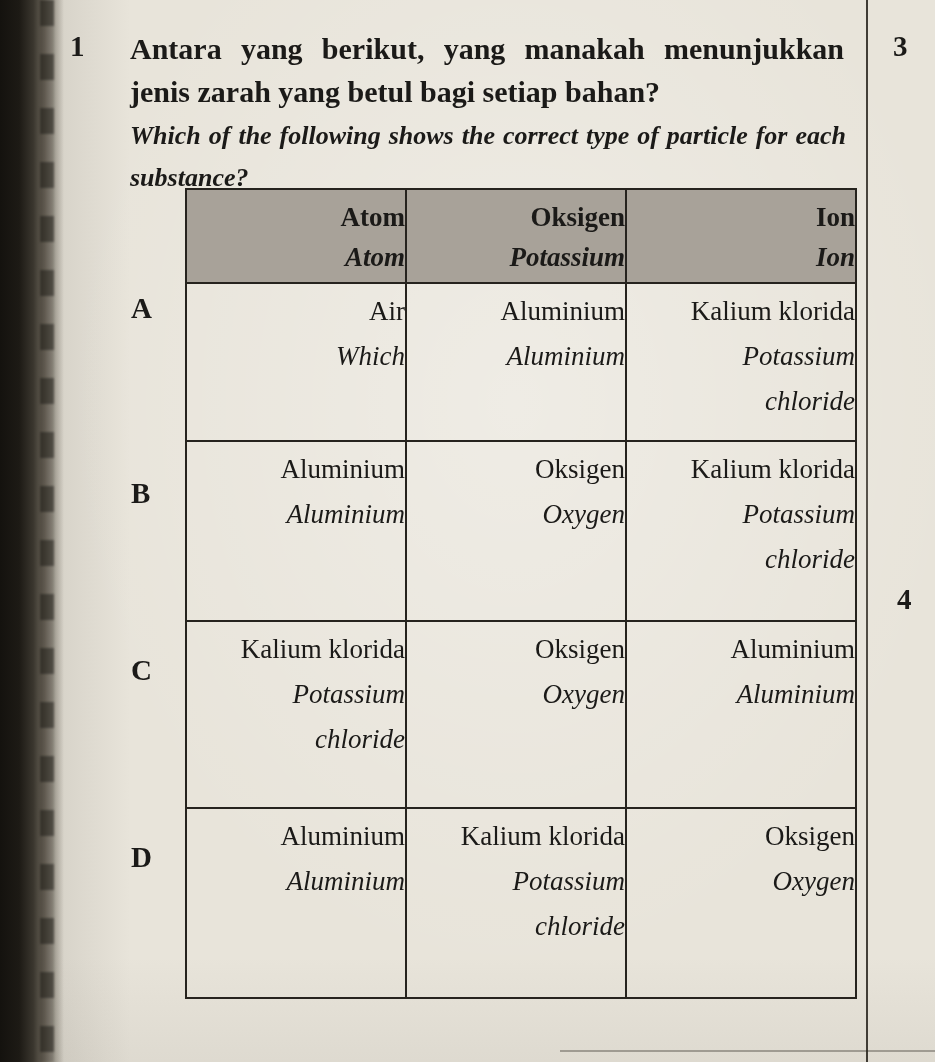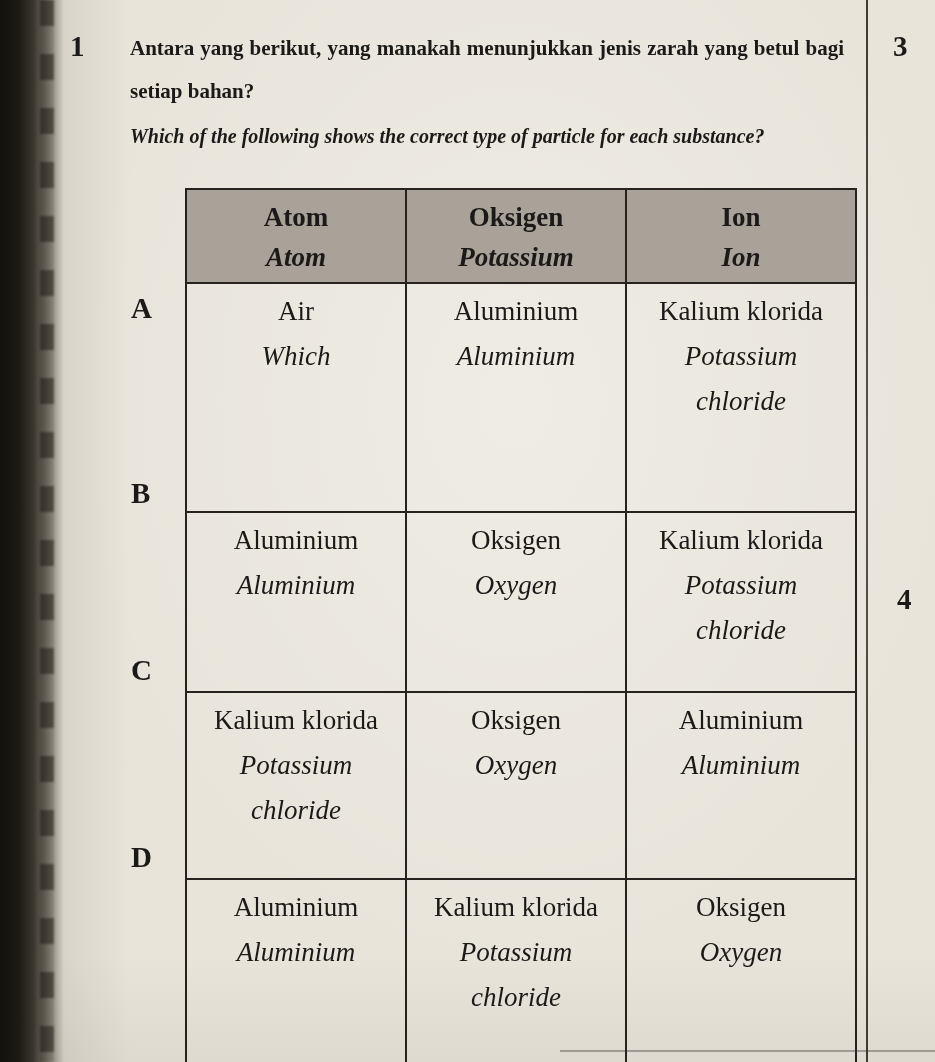--- a/index.html
+++ b/index.html
@@ -38,53 +38,53 @@
     position:absolute; left:560px; top:1050px; width:375px; height:2px;
     background:rgba(40,36,30,0.35);
   }
 
   .qnum {
     position:absolute; left:70px; top:30px;
     font-size:29px; font-weight:700;
   }
   .q-ms {
     position:absolute; left:130px; top:27px; width:714px;
-    font-size:21px; font-weight:700; line-height:43px;
+    font-size:30px; font-weight:700; line-height:43px;
     text-align:justify;
   }
   .q-en {
     position:absolute; left:130px; top:115px; width:716px;
-    font-size:20px; font-weight:700; font-style:italic; line-height:42px;
+    font-size:26px; font-weight:700; font-style:italic; line-height:42px;
     text-align:justify;
   }
 
   .margin-num { position:absolute; font-weight:700; font-size:29px; }
   .margin-num.top { left:893px; top:30px; }
   .margin-num.mid { left:897px; top:583px; }
 
   table.answers {
     position:absolute; left:185px; top:188px; width:670px;
     border-collapse:collapse; table-layout:fixed;
   }
   .answers th, .answers td {
     border:2.5px solid #26231e;
-    text-align:center; vertical-align:top;
+    text-align:right; vertical-align:top;
     font-size:27px;
   }
   .answers th {
     background:#a8a299;
     height:94px; padding-top:7px; line-height:40px;
     font-weight:700;
   }
   .answers th .en { font-style:italic; }
   .answers td { padding-top:5px; line-height:45px; font-weight:400; }
   .answers td .wrap { display:inline-block; max-width:172px; }
   .answers .ms { display:block; }
   .answers .en { display:block; font-style:italic; }
-  tr.rA { height:229px;text-decoration:underline; }
+  tr.rA { height:158px;text-decoration:underline; }
   tr.rB { height:180px; }
   tr.rC { height:187px; }
   tr.rD { height:190px; }
 
   .rowlabel {
     position:absolute; left:131px; width:42px;
     font-weight:700; font-size:29px; text-align:left;
   }
   .rowlabel.a { top:292px; }
   .rowlabel.b { top:477px; }

